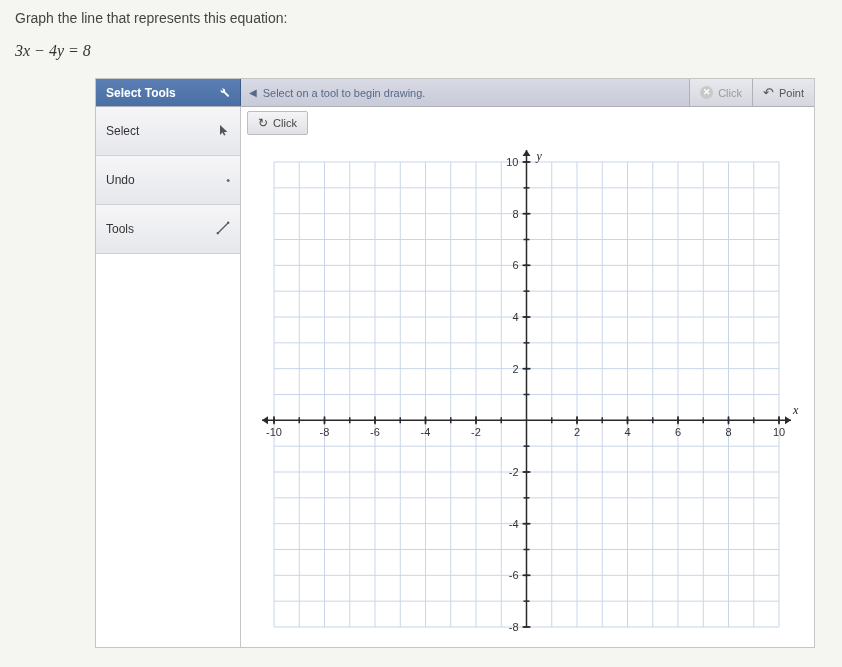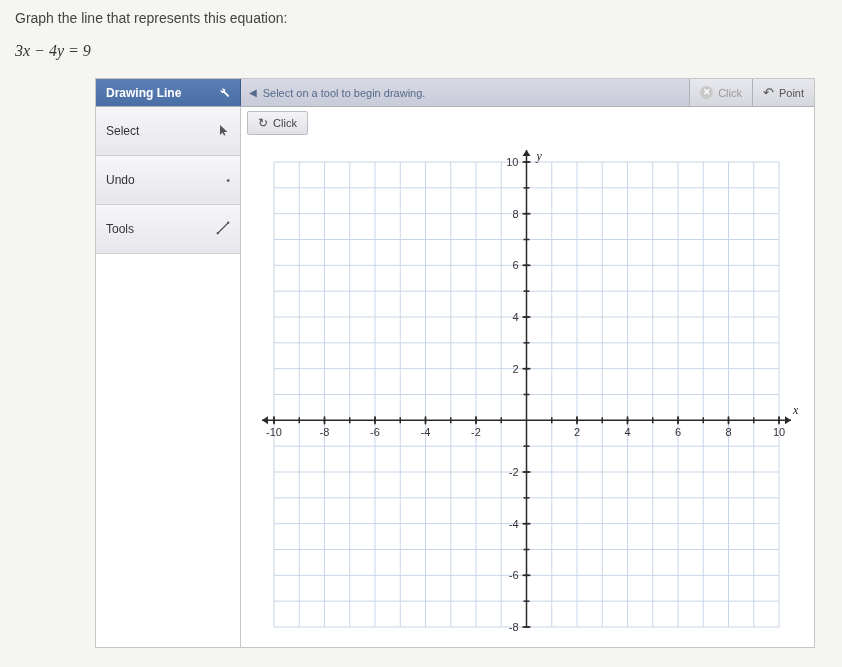--- a/index.html
+++ b/index.html
@@ -120,27 +120,27 @@
     .axis-name { font-size: 12px; fill: #222; font-style: italic; font-family: 'Times New Roman', serif; }
     .arrow-head { fill: #2a2a2a; }
     .del-icon { display:inline-block; width:13px; height:13px; border-radius:50%; background:#c8c8c8; color:#fff; font-size:9px; line-height:13px; text-align:center; font-weight:bold;}
     .undo-arrow { font-size:13px; }
     .reset-icn { font-size:12px; }
   </style>
 </head>
 <body>
 
 <div class="question-text">Graph the line that represents this equation:</div>
-<div class="equation">3x − 4y = 9</div>
+<div class="equation">3x − 4y = 8</div>
 
 <div class="app-container">
 
   <div class="header-bar">
     <div class="tools-header">
-      <span>Drawing Line</span>
+      <span>Select Tools</span>
       <span class="wrench-icon">
         <svg width="12" height="12" viewBox="0 0 24 24">
             <path fill="#fff" d="M22 19l-8-8c.6-1.6.2-3.5-1.1-4.8-1.4-1.4-3.5-1.7-5.2-.9l3 3-2.1 2.1-3-3c-.8 1.7-.5 3.8.9 5.2 1.3 1.3 3.2 1.7 4.8 1.1l8 8c.4.4 1 .4 1.4 0l1.3-1.3c.4-.4.4-1 0-1.4z"></path>
           </svg>
       </span>
     </div>
     <div class="hint-area">
       <span class="tri">◀</span>
       <span>Select on a tool to begin drawing.</span>
     </div>

